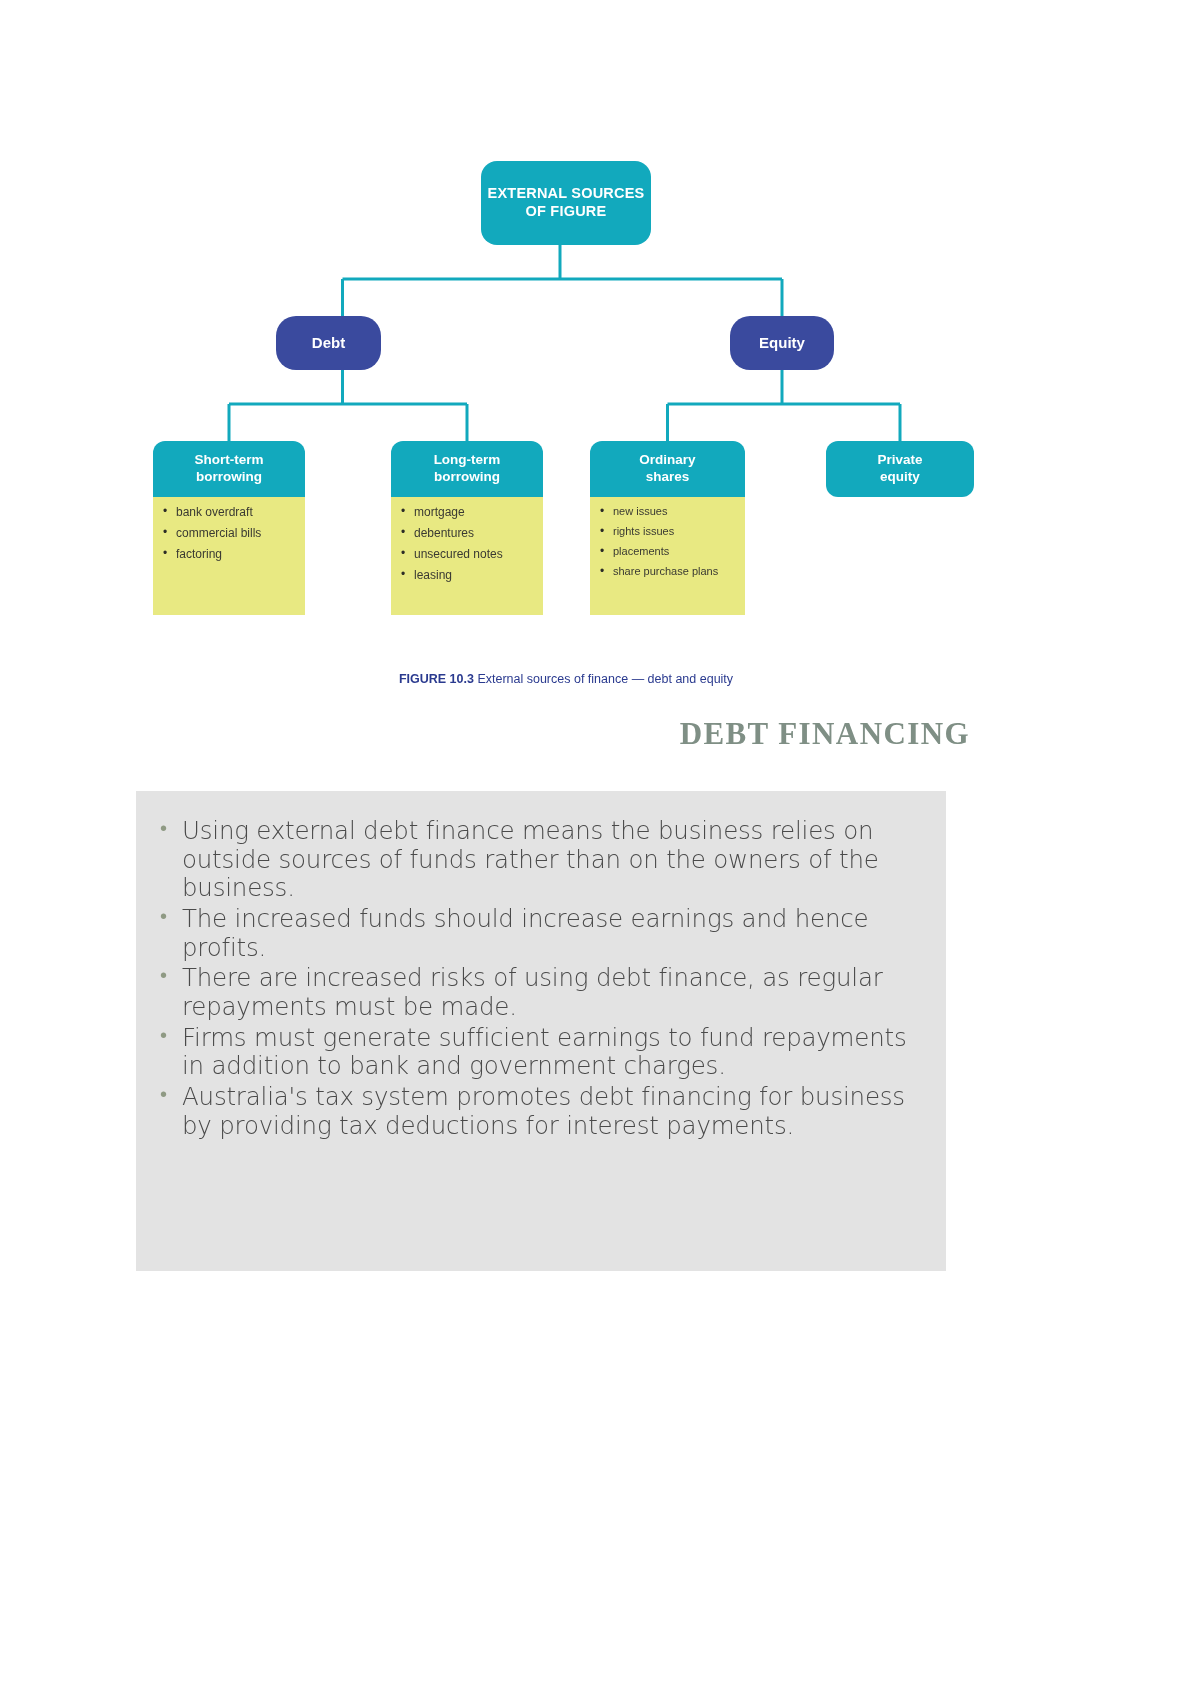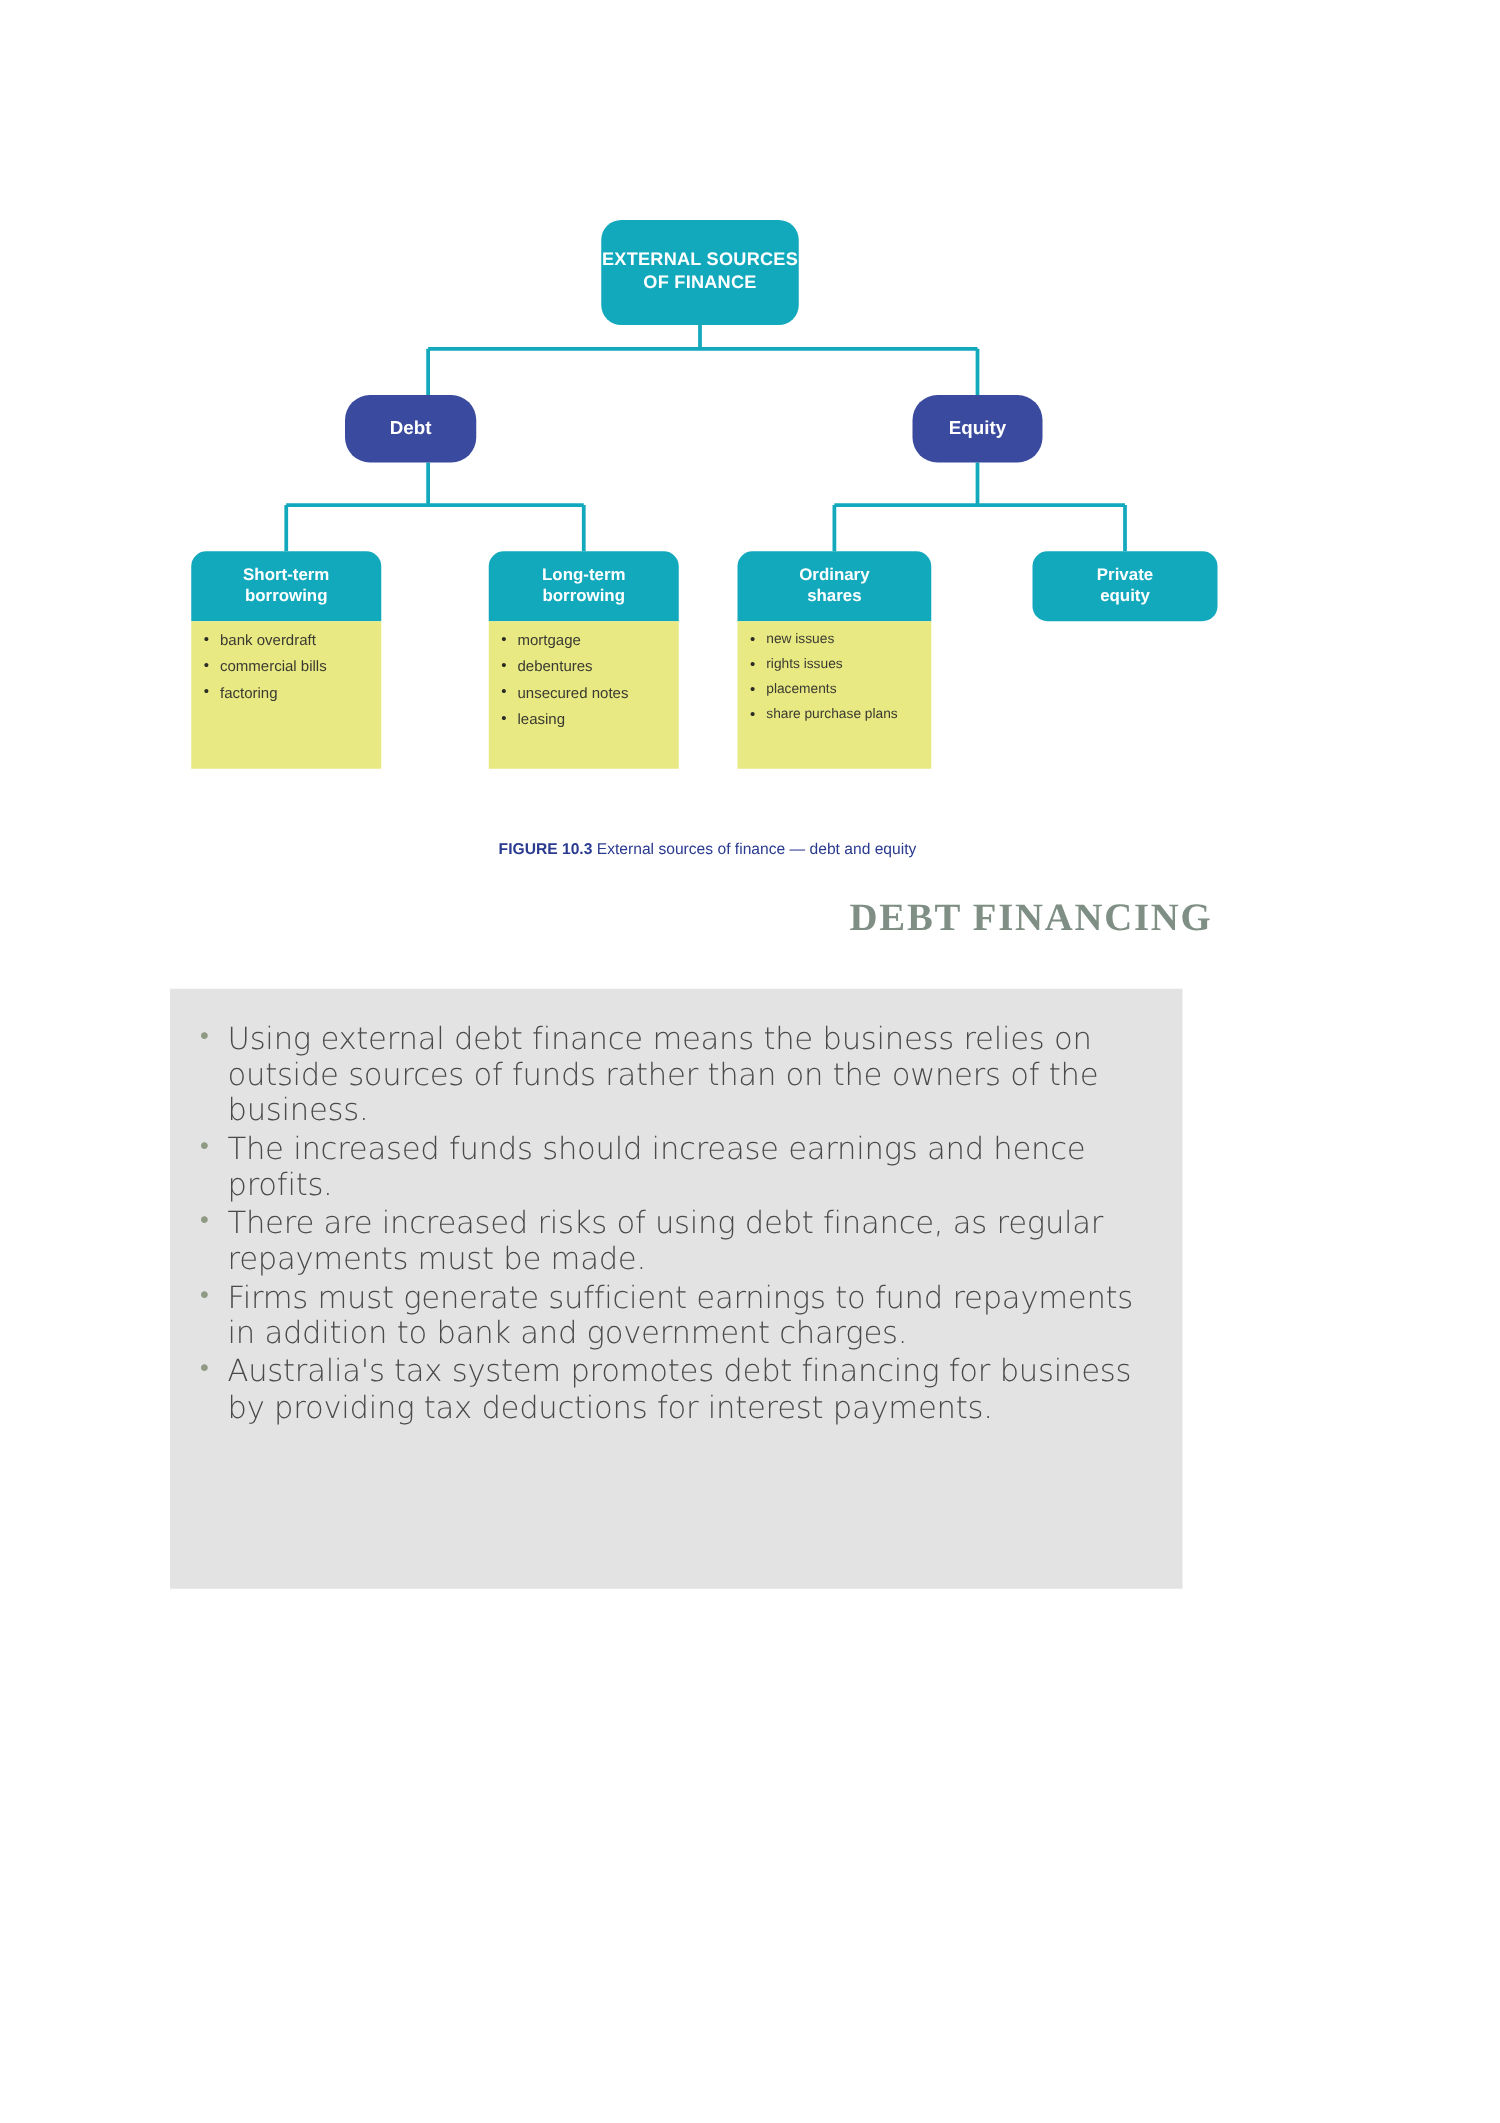--- a/index.html
+++ b/index.html
@@ -30,21 +30,21 @@
     font-weight:bold;
     line-height:1.22;
     display:flex;
     align-items:center;
     justify-content:center;
     z-index:3;
   }
 
   
   #node-root{
-    left:481px; top:176px; width:158px; height:84px;
+    left:481px; top:161px; width:170px; height:84px;
     background:#12a9bd;
     border-radius:16px;
     font-size:14.5px;
     letter-spacing:.2px;
   }
 
   
   .node-mid{
     background:#3a4a9e;
     border-radius:20px;
@@ -181,21 +181,21 @@
       <path d="M782,370 L782,404"></path>
       <path d="M667.5,404 L900,404"></path>
       <path d="M667.5,404 L667.5,441"></path>
       <path d="M900,404 L900,441"></path>
     </g>
   </svg>
 
   <div class="node" id="node-root">
     <div>
       <span>EXTERNAL SOURCES</span><br>
-      <span>OF FINANCE</span>
+      <span>OF FIGURE</span>
     </div>
   </div>
 
   <div class="node node-mid" id="node-debt">
     <span>Debt</span>
   </div>
   <div class="node node-mid" id="node-equity">
     <span>Equity</span>
   </div>
 

